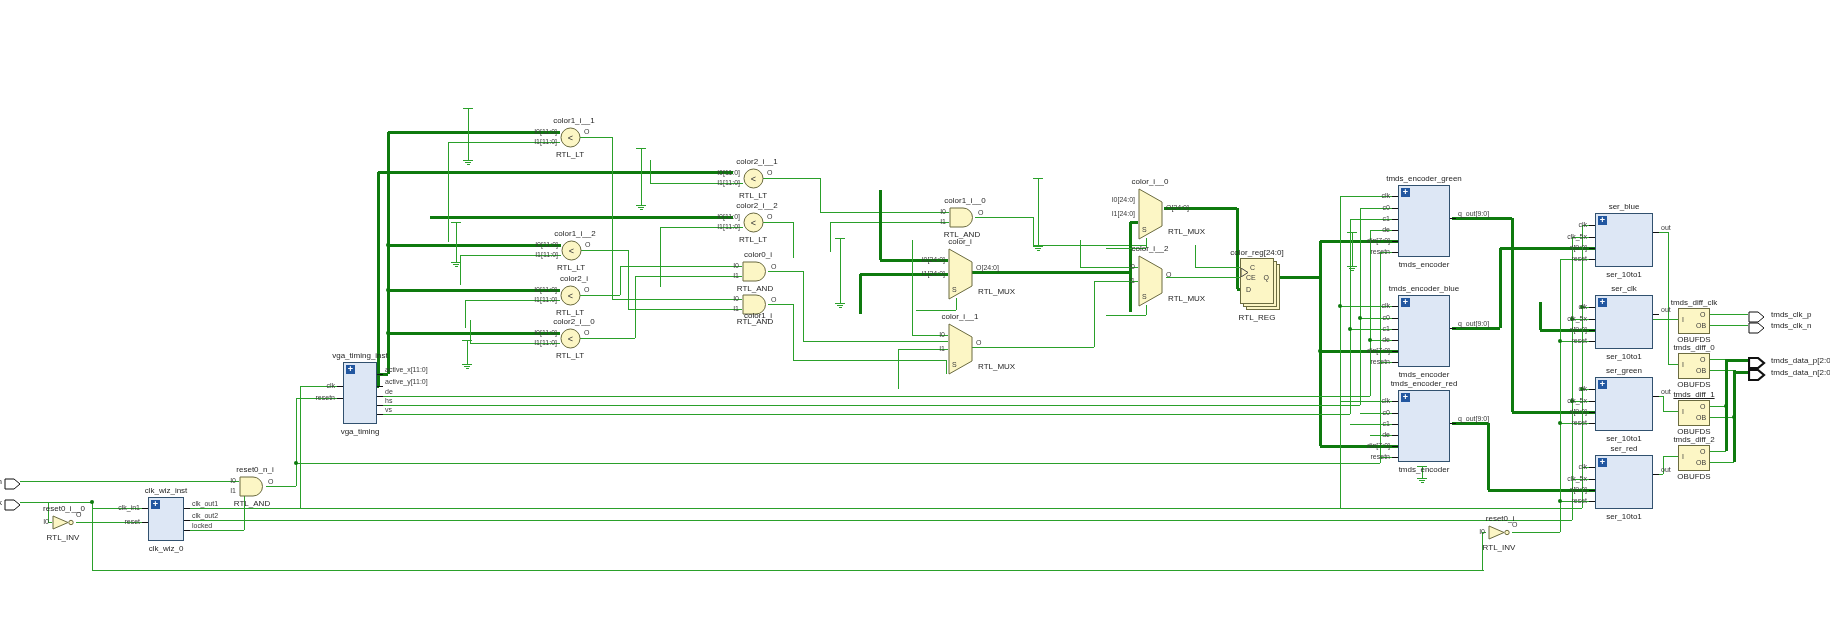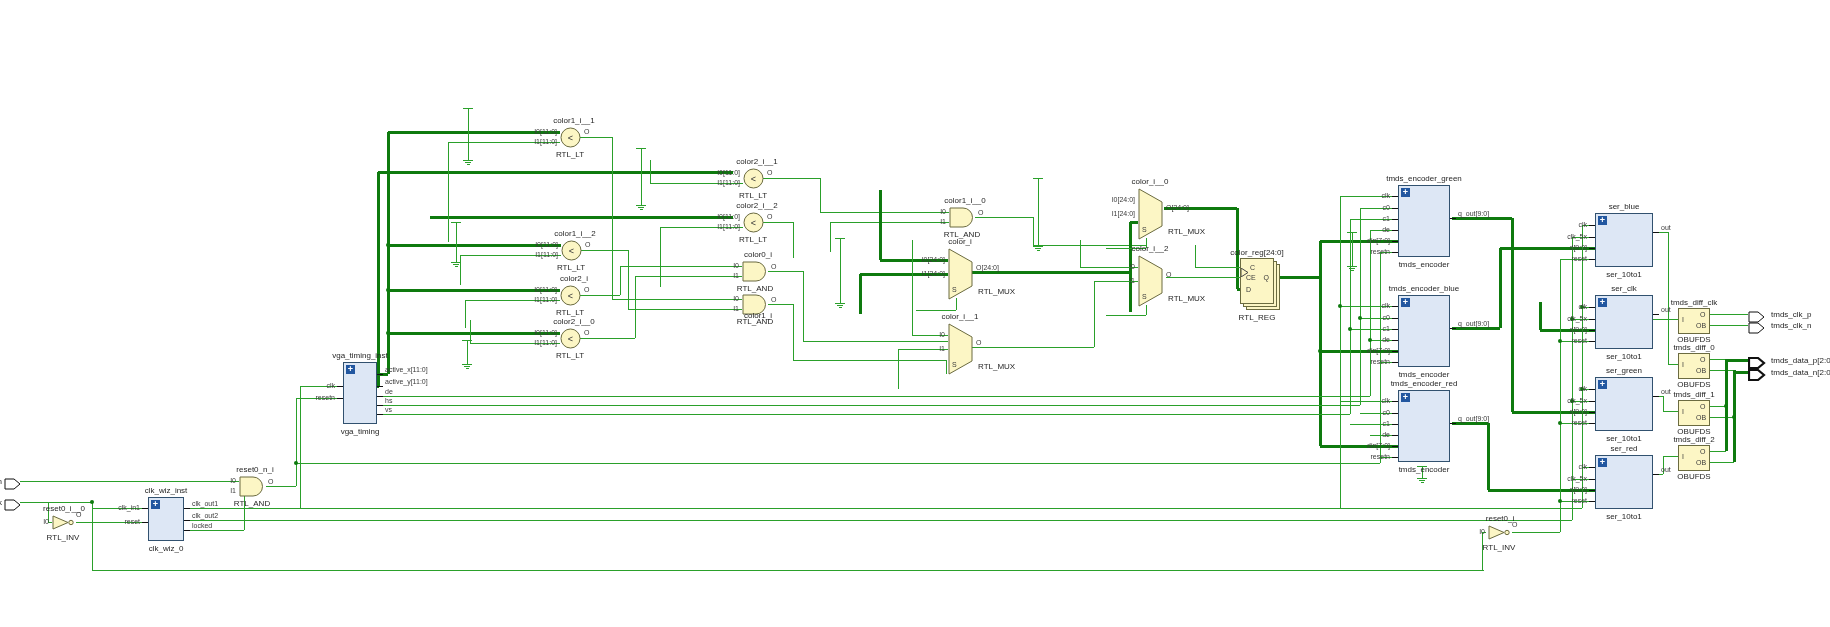--- a/index.html
+++ b/index.html
@@ -559,21 +559,21 @@
     <div class="ybox" style="left: 1678px; top: 353px; width: 32px; height: 26px;"></div>
     <span class="lbl " style="left: 1682px; top: 361px;">I</span>
     <span class="lbl " style="left: 1700px; top: 356px;">O</span>
     <span class="lbl " style="left: 1696px; top: 367px;">OB</span>
     <span class="lbl iname" style="left: 1694px; top: 344px; transform: translateX(-50%);">tmds_diff_0</span>
     <span class="lbl tlbl" style="left: 1694px; top: 381px; transform: translateX(-50%);">OBUFDS</span>
     <div class="ybox" style="left: 1678px; top: 400px; width: 32px; height: 26px;"></div>
     <span class="lbl " style="left: 1682px; top: 408px;">I</span>
     <span class="lbl " style="left: 1700px; top: 403px;">O</span>
     <span class="lbl " style="left: 1696px; top: 414px;">OB</span>
-    <span class="lbl iname" style="left: 1694px; top: 391px; transform: translateX(-50%);">tmds_diff_1</span>
+    <span class="lbl iname" style="left: 1694px; top: 391px; transform: translateX(-50%); text-decoration: underline;">tmds_diff_1</span>
     <span class="lbl tlbl" style="left: 1694px; top: 428px; transform: translateX(-50%);">OBUFDS</span>
     <div class="ybox" style="left: 1678px; top: 445px; width: 32px; height: 26px;"></div>
     <span class="lbl " style="left: 1682px; top: 453px;">I</span>
     <span class="lbl " style="left: 1700px; top: 448px;">O</span>
     <span class="lbl " style="left: 1696px; top: 459px;">OB</span>
     <span class="lbl iname" style="left: 1694px; top: 436px; transform: translateX(-50%);">tmds_diff_2</span>
     <span class="lbl tlbl" style="left: 1694px; top: 473px; transform: translateX(-50%);">OBUFDS</span>
     <div class="comp" style="left: 1748px; top: 309px; width: 18px; height: 12px;"><svg width="18" height="12">
         <path d="M1,1 H10 L16,6 L10,11 H1 Z" fill="#fff" stroke="#111" stroke-width="1"></path>
       </svg></div>

